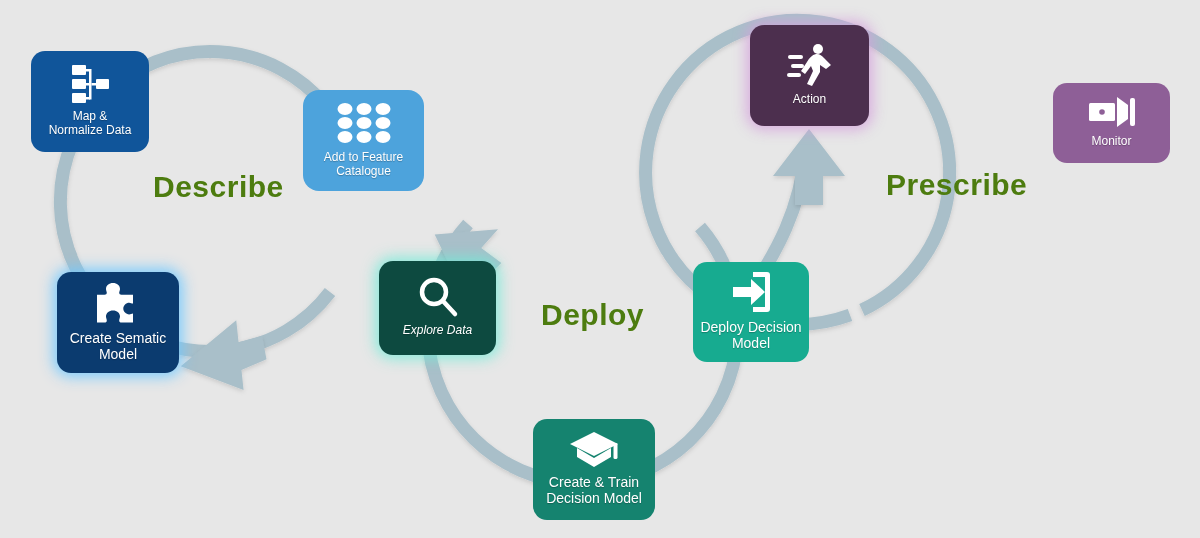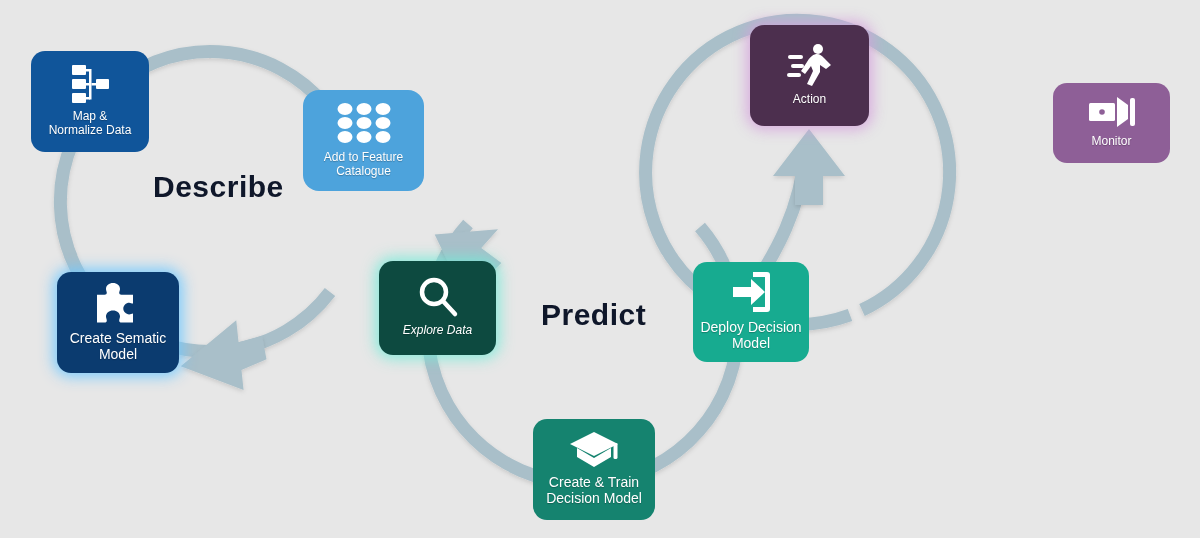--- a/index.html
+++ b/index.html
@@ -18,21 +18,21 @@
   }
   #arcs {
     position: absolute;
     left: 0;
     top: 0;
     width: 1200px;
     height: 538px;
   }
   .phase-label {
     position: absolute;
-    color: #0f172a;
+    color: #4d7c0f;
     font-size: 30px;
     font-weight: bold;
     letter-spacing: 0.5px;
     white-space: nowrap;
     user-select: none;
   }
   .tile {
     position: absolute;
     box-sizing: border-box;
     border-radius: 14px;
@@ -138,21 +138,22 @@
     <g filter="url(#softshadow)">
       <polygon points="432,239 494,225 480,246 502,258 488,276 466,270 466,290" fill="#a9bfc9" transform="rotate(8 466 256)"></polygon>
     </g>
 
     <g filter="url(#softshadow)">
       <polygon points="809,129 845,176 823,176 823,205 795,205 795,176 773,176" fill="#a9bfc9"></polygon>
     </g>
   </svg>
 
   <div class="phase-label" id="label-describe">Describe</div>
-  <div class="phase-label" id="label-predict">Predict</div>
+  <div class="phase-label" id="label-predict">Deploy</div>
+  <div class="phase-label" id="label-prescribe">Prescribe</div>
 
   <div class="tile" id="tile-map">
     <span class="glyph">
       <svg width="42" height="40" viewBox="0 0 42 40">
         <g fill="#ffffff">
           <rect x="3" y="1" width="14" height="10" rx="1"></rect>
           <rect x="3" y="15" width="14" height="10" rx="1"></rect>
           <rect x="3" y="29" width="14" height="10" rx="1"></rect>
           <rect x="27" y="15" width="13" height="10" rx="1"></rect>
           <rect x="17" y="5" width="4" height="2.5"></rect>

